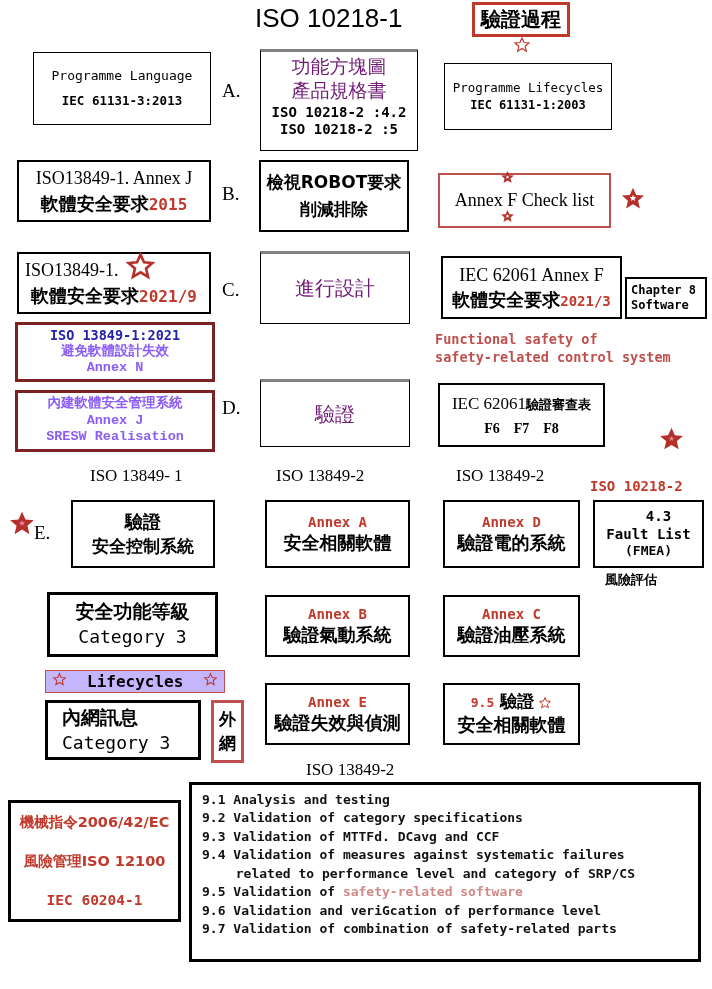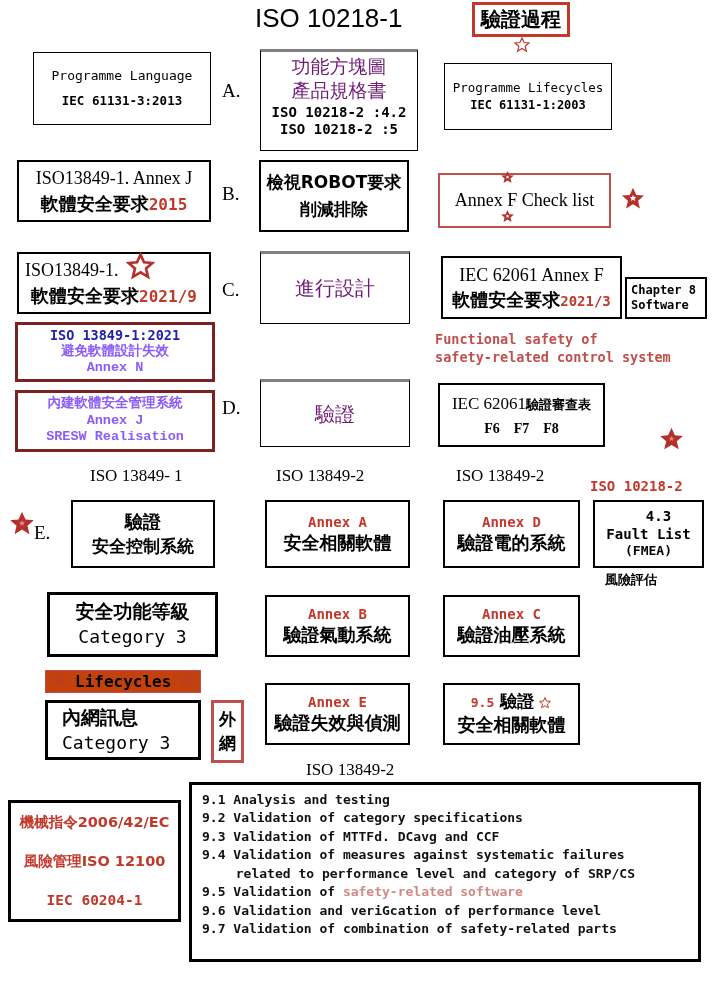--- a/index.html
+++ b/index.html
@@ -260,21 +260,21 @@
   <div class="box thin2" style="left:265px; top:595px; width:145px; height:62px;">
     <span class="ln mono red-t" style="font-size:14px; font-weight:bold;">Annex B</span>
     <span class="ln cjk black-t" style="font-size:18px;">驗證氣動系統</span>
   </div>
 
   <div class="box thin2" style="left:443px; top:595px; width:137px; height:62px;">
     <span class="ln mono red-t" style="font-size:14px; font-weight:bold;">Annex C</span>
     <span class="ln cjk black-t" style="font-size:18px;">驗證油壓系統</span>
   </div>
 
-  <div class="abs" style="left:45px; top:670px; border:1px solid #c0504d; padding:1px 6px; background:#c2410c; display:flex; align-items:center; gap:8px;">
+  <div class="abs" style="left:45px; top:670px; border:1px solid #c0504d; padding:1px 6px; background:#c4b5fd; display:flex; align-items:center; gap:20px;">
     <span>
       <svg width="15" height="15" viewBox="0 0 24 24">
           <path d="M12 2.6l2.7 6.1 6.6.6-5 4.4 1.5 6.5-5.8-3.5-5.8 3.5 1.5-6.5-5-4.4 6.6-.6z" fill="none" stroke="#c0392b" stroke-width="1.7"></path>
         </svg>
     </span>
     <span class="mono black-t" style="font-size:16px; font-weight:bold;">Lifecycles</span>
     <span>
       <svg width="15" height="15" viewBox="0 0 24 24">
           <path d="M12 2.6l2.7 6.1 6.6.6-5 4.4 1.5 6.5-5.8-3.5-5.8 3.5 1.5-6.5-5-4.4 6.6-.6z" fill="none" stroke="#c0392b" stroke-width="1.7"></path>
         </svg>

